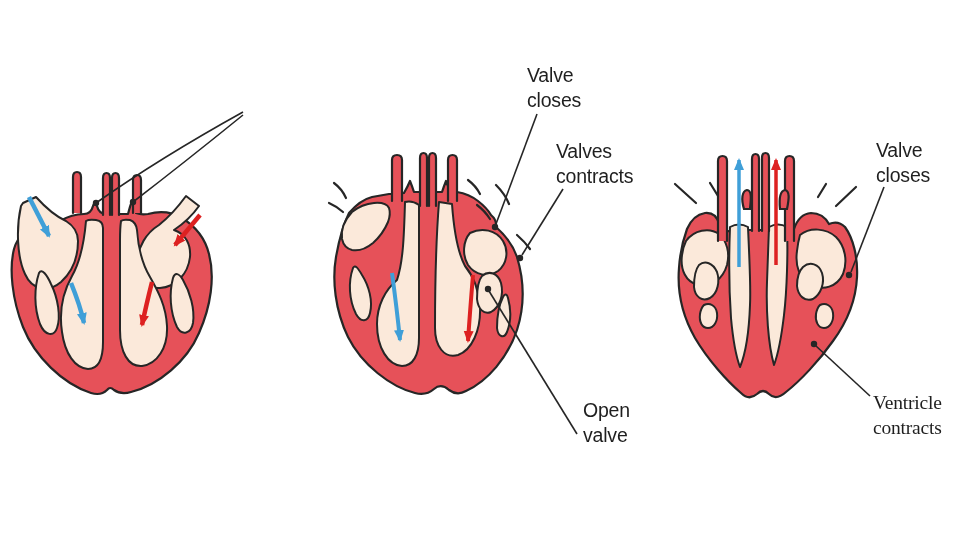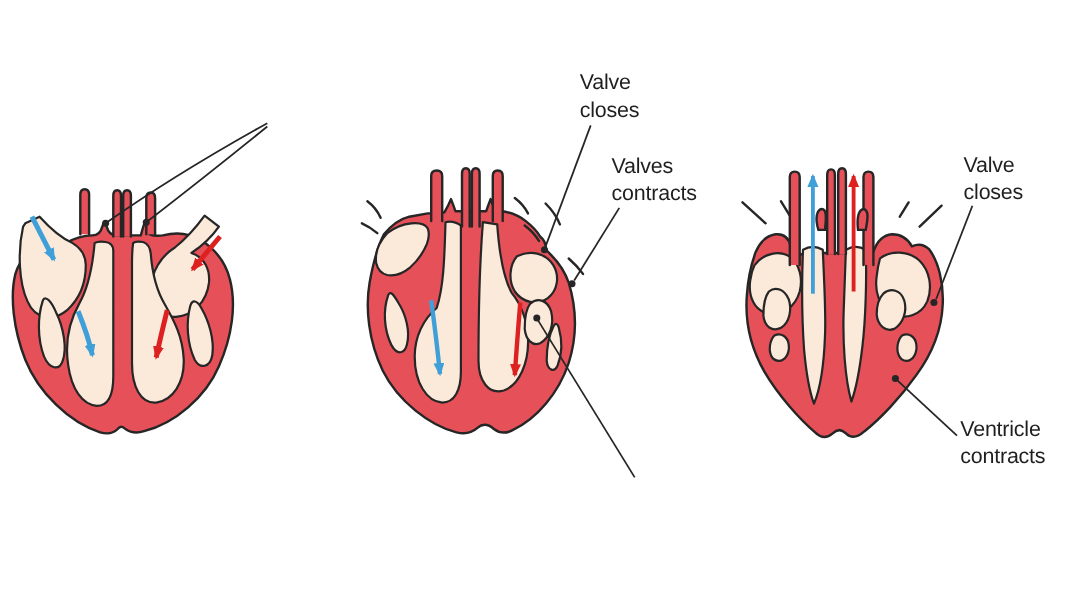--- a/index.html
+++ b/index.html
@@ -180,17 +180,19 @@
       <circle class="dot" cx="849" cy="275" r="3.2"></circle>
       <path class="leader" d="M 816,346 L 870,396"></path>
       <circle class="dot" cx="814" cy="344" r="3.2"></circle>
     </g>
   </svg>
 
   <div class="label" style="left:527px;top:63px;">Valve
 closes</div>
   <div class="label" style="left:556px;top:139px;">Valves
 contracts</div>
+  <div class="label" style="left:583px;top:398px;">Open
+valve</div>
   <div class="label" style="left:876px;top:138px;">Valve
 closes</div>
-  <div class="label" style="left:873px;top:378px;">Ventricle
+  <div class="label" style="left:873px;top:390px;font-family:Liberation Serif, serif;">Ventricle
 contracts</div>
 </div>
 
 </body></html>

